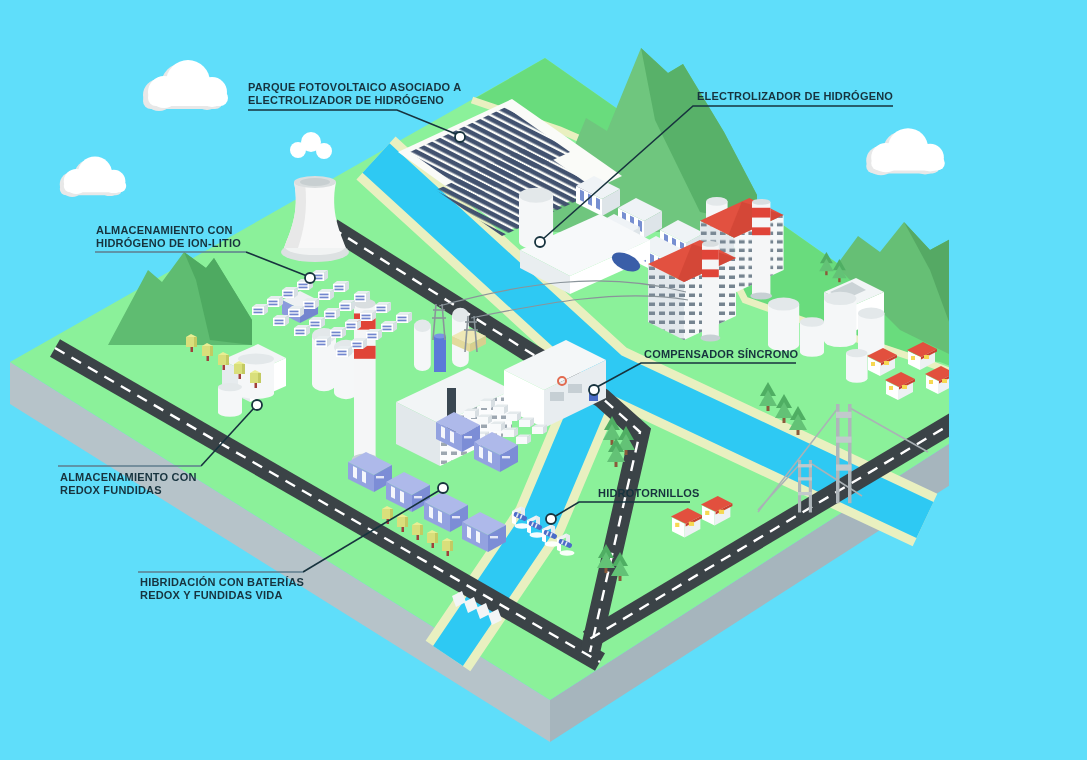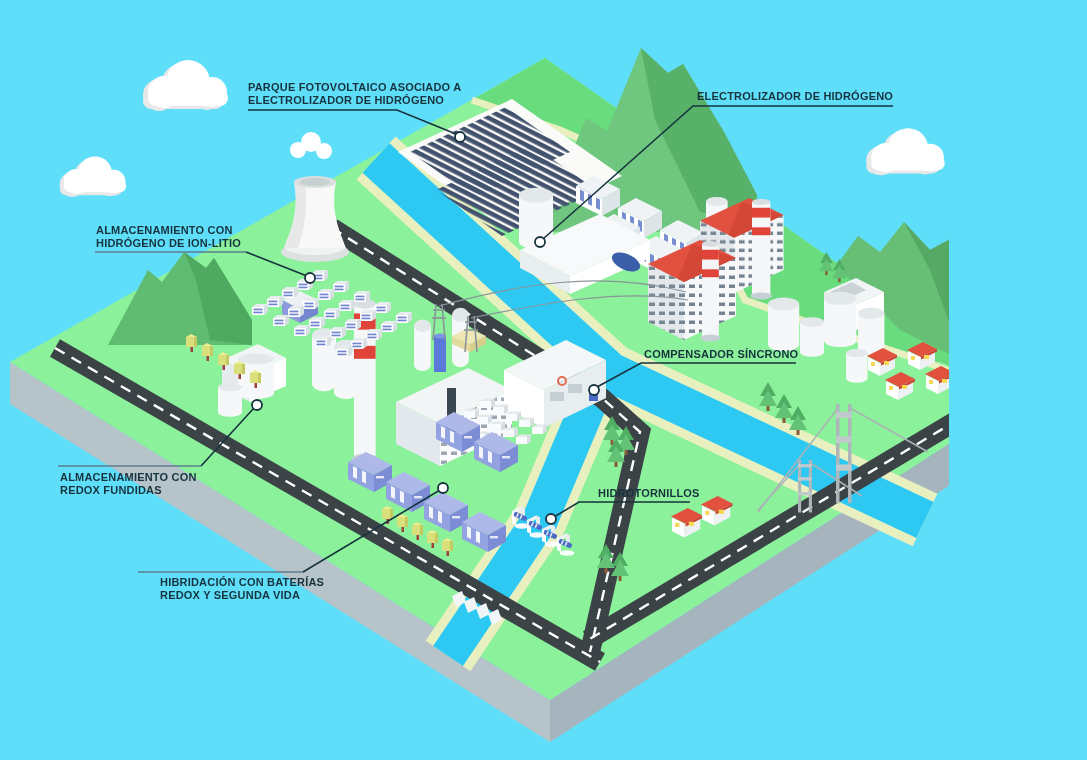--- a/index.html
+++ b/index.html
@@ -424,17 +424,17 @@
   <div class="label" style="left:644px;top:348px;">
     <span class="ln">COMPENSADOR SÍNCRONO</span>
   </div>
   <div class="label" style="left:60px;top:471px;">
     <span class="ln">ALMACENAMIENTO CON</span>
     <span class="ln">REDOX FUNDIDAS</span>
   </div>
   <div class="label" style="left:585px;top:487px;padding-left:13px;">
     <span class="ln">HIDROTORNILLOS</span>
   </div>
-  <div class="label" style="left:140px;top:576px;margin-left:20px;">
+  <div class="label" style="left:140px;top:576px;">
     <span class="ln">HIBRIDACIÓN CON BATERÍAS</span>
-    <span class="ln">REDOX Y SEGUNDA VIDA</span>
+    <span class="ln">REDOX Y FUNDIDAS VIDA</span>
   </div>
 </div>
 
 </body></html>

